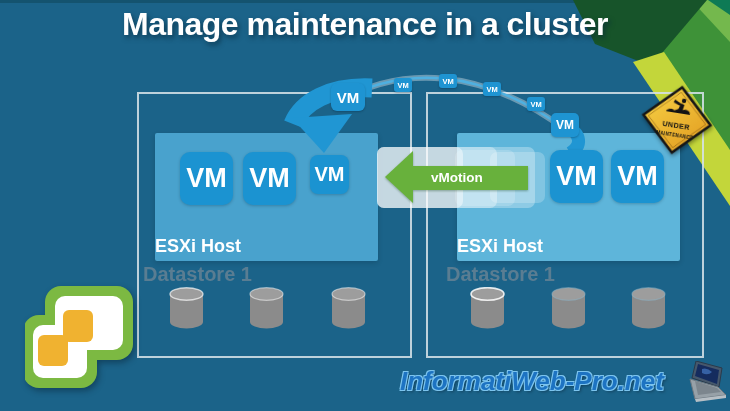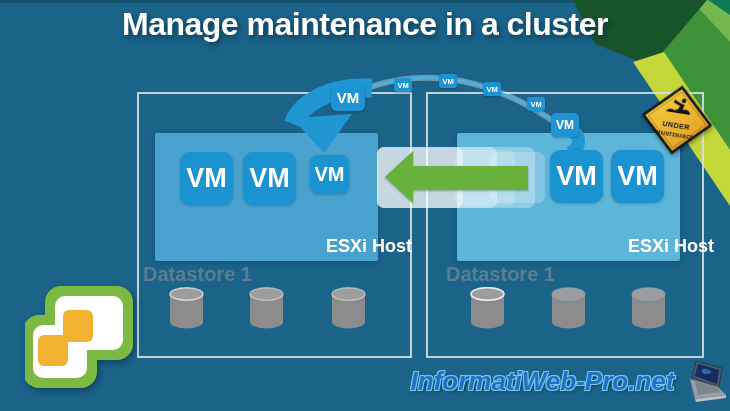--- a/index.html
+++ b/index.html
@@ -22,21 +22,21 @@
     border:2px solid rgba(213,225,231,.88);
     z-index:3;
   }
   .cluster.left{left:137px;top:92px;width:271px;height:262px;}
   .cluster.right{left:426px;top:92px;width:274px;height:262px;}
   
   .host-panel{border-radius:2px;z-index:4;box-shadow:0 2px 5px rgba(0,20,35,.18);}
   .host-panel.left{left:155px;top:133px;width:223px;height:128px;background:#49a2cd;}
   .host-panel.right{left:457px;top:133px;width:223px;height:128px;background:#5eb5da;}
   .host-label{
-    color:#ffffff;font-size:18px;font-weight:700;text-align:right;z-index:5;margin-left:34px;
+    color:#ffffff;font-size:18px;font-weight:700;text-align:left;z-index:5;
   }
   .host-label.left{left:155px;top:236px;width:223px;}
   .host-label.right{left:457px;top:236px;width:223px;}
   .datastore-label{
     color:#5a7d92;font-size:20px;font-weight:700;z-index:4;
   }
   .datastore-label.left{left:143px;top:263px;width:250px;}
   .datastore-label.right{left:446px;top:263px;width:250px;}
   
   .vm{
@@ -58,21 +58,21 @@
   .trail{background:rgba(255,255,255,.32);border-radius:7px;z-index:6;}
   .vmotion-label{
     left:431px;top:166px;width:100px;height:24px;line-height:24px;
     color:#fff;font-size:13.5px;font-weight:700;z-index:8;
   }
   svg.overlay{left:0;top:0;z-index:7;}
   svg.corner{left:0;top:0;z-index:2;}
   svg.sign{left:0;top:0;z-index:10;}
   
   .watermark{
-    left:400px;top:366px;width:285px;text-align:center;
+    left:400px;top:366px;width:285px;text-align:left;
     font-size:26px;font-weight:700;font-style:italic;
     color:#1d73c2;z-index:11;
     text-shadow:-1px -1px 0 #7cc4ee,1px 1px 0 #7cc4ee,-1px 1px 0 #7cc4ee,1px -1px 0 #7cc4ee,2px 2px 3px rgba(0,10,20,.35);
   }
   .logo{left:25px;top:284px;z-index:11;filter:drop-shadow(2px 3px 3px rgba(0,10,20,.35));}
   .laptop{left:688px;top:361px;z-index:12;}
   .cyl{z-index:5;}
 </style>
 </head>
 <body>
@@ -139,20 +139,21 @@
       <polygon points="385,177 413,151 413,203" fill="#68b13c"></polygon>
       <rect x="413" y="166" width="115" height="24" fill="#68b13c"></rect>
     </g>
     <path d="M 338 102 C 400 66 480 66 566 130" fill="none" stroke="rgba(255,255,255,.35)" stroke-width="6"></path>
     <path d="M 338 102 C 400 66 480 66 566 130" fill="none" stroke="#4fb0e0" stroke-width="2.5"></path>
     <path d="M 566 126 C 582 134 582 146 570 153" fill="none" stroke="#2096d3" stroke-width="13"></path>
     <path d="M 372 88 C 330 86 302 102 293 124" fill="none" stroke="#2096d3" stroke-width="19"></path>
     <polygon points="292,118 352,114 324,153" fill="#2096d3"></polygon>
   </svg>
 
+  <div class="abs vmotion-label">vMotion</div>
 
   <div class="abs vm-chip med1" style="left:331px;top:83px">VM</div>
   <div class="abs vm-chip tiny" style="left:394px;top:78px">VM</div>
   <div class="abs vm-chip tiny" style="left:439px;top:74px">VM</div>
   <div class="abs vm-chip tiny" style="left:483px;top:82px">VM</div>
   <div class="abs vm-chip tiny" style="left:527px;top:97px">VM</div>
   <div class="abs vm-chip med2" style="left:551px;top:113px">VM</div>
 
   <div class="abs vm big" style="left:180px;top:152px">VM</div>
   <div class="abs vm big" style="left:243px;top:152px">VM</div>

